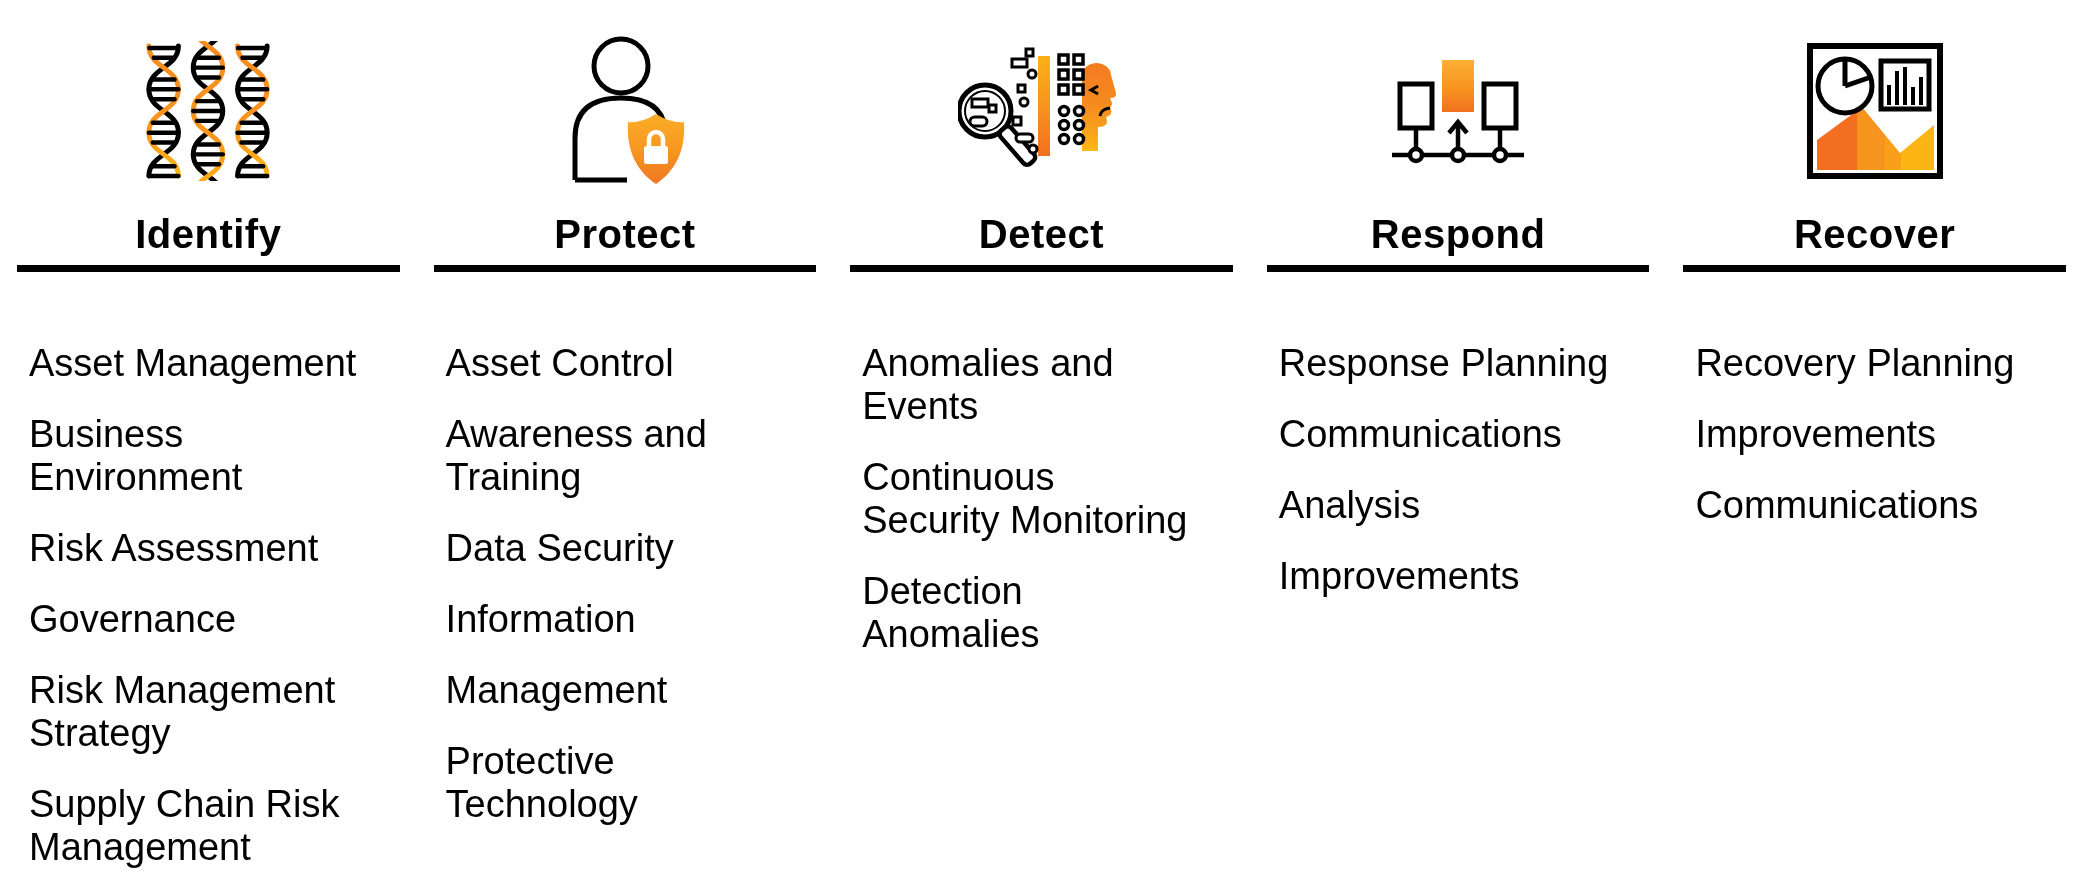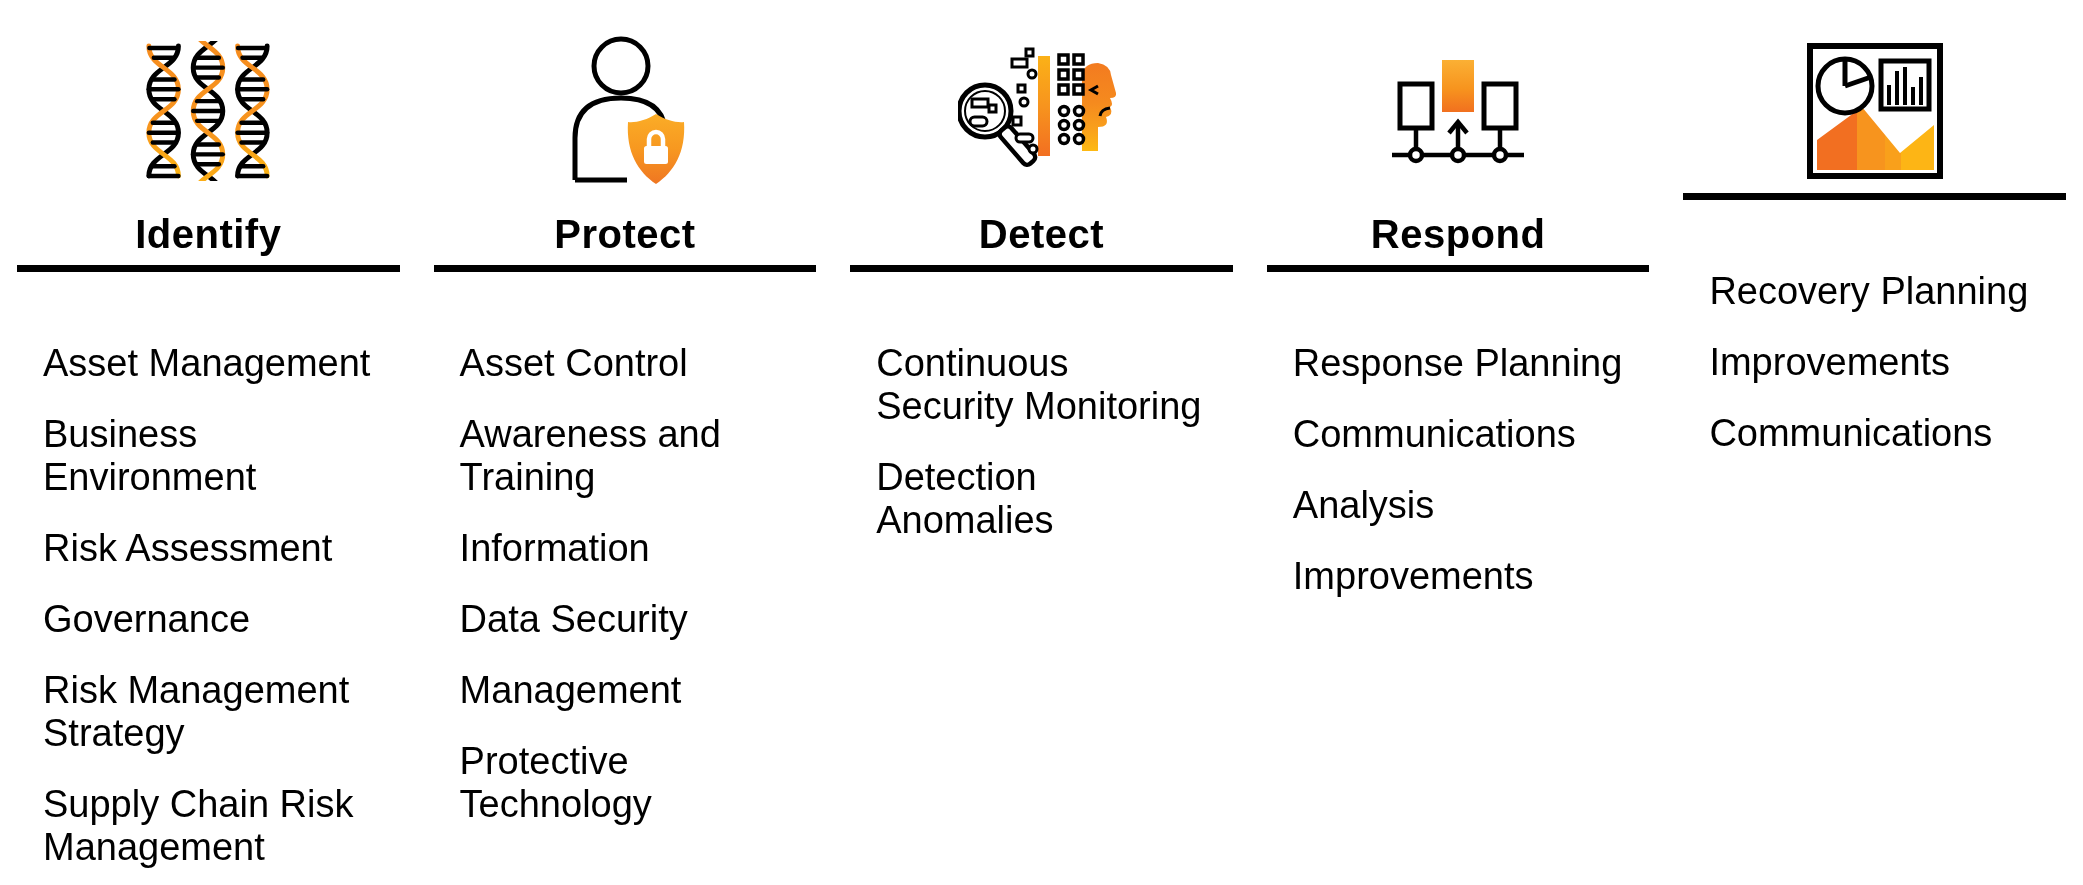--- a/index.html
+++ b/index.html
@@ -9,21 +9,21 @@
     font-family:"Liberation Sans","DejaVu Sans",sans-serif;
     color:#000;overflow:hidden;
   }
   .col{width:416.6px;flex:0 0 auto;}
   .icon-box{height:150px;display:flex;justify-content:center;align-items:center;}
   .col-title{
     font-size:40px;line-height:48px;font-weight:700;text-align:center;
     margin-top:24px;letter-spacing:0.5px;
   }
   .rule{height:7px;background:#000;margin:7px 17px 0 17px;}
-  .cat-list{margin:70px 0 0 14px;padding:0 0 0 29px;list-style:none;}
+  .cat-list{margin:70px 0 0 0;padding:0 0 0 29px;list-style:none;}
   .cat-list li{
     font-size:38px;line-height:1.13;max-width:334px;margin:0 0 28px 0;
   }
   svg{display:block;}
 </style>
 </head>
 <body>
 
 <div class="board">
 
@@ -119,22 +119,22 @@
         <path d="M97,78 C106,84 118,87 125,86 C127,116 115,136 97,148 C79,136 67,116 69,86 C76,87 88,84 97,78 Z" fill="url(#gShield)"></path>
         <rect x="85" y="110" width="24" height="18" rx="2.5" fill="#fff"></rect>
         <path d="M90,110 v-7 a7,7 0 0 1 14,0 v7" fill="none" stroke="#fff" stroke-width="4.5"></path>
       </svg>
     </div>
     <div class="col-title">Protect</div>
     <div class="rule"></div>
     <ul class="cat-list">
       <li>Asset Control</li>
       <li>Awareness and Training</li>
+      <li>Data Security</li>
       <li>Information</li>
-      <li>Data Security</li>
       <li>Management</li>
       <li>Protective Technology</li>
     </ul>
   </div>
 
   <div class="col">
     <div class="icon-box">
       <svg width="166" height="140" viewBox="0 0 166 140">
         <defs>
           <linearGradient id="gBar" x1="0" y1="0" x2="0" y2="1">
@@ -194,20 +194,21 @@
           <circle cx="106" cy="84" r="4.5"></circle>
             <circle cx="121" cy="84" r="4.5"></circle>
           <circle cx="106" cy="98" r="4.5"></circle>
             <circle cx="121" cy="98" r="4.5"></circle>
         </g>
       </svg>
     </div>
     <div class="col-title">Detect</div>
     <div class="rule"></div>
     <ul class="cat-list">
+      <li>Anomalies and Events</li>
       <li>Continuous Security Monitoring</li>
       <li>Detection Anomalies</li>
     </ul>
   </div>
 
   <div class="col">
     <div class="icon-box">
       <svg width="140" height="115" viewBox="0 0 140 115">
         <defs>
           <linearGradient id="gResp" x1="0" y1="0" x2="0" y2="1">
@@ -270,20 +271,21 @@
         </g>
         <g fill="none" stroke="#000" stroke-width="4">
           <path d="M84,64 V44"></path>
             <path d="M92,64 V30"></path>
             <path d="M100,64 V26"></path>
             <path d="M108,64 V46"></path>
             <path d="M116,64 V36"></path>
         </g>
       </svg>
     </div>
+    <div class="col-title">Recover</div>
     <div class="rule"></div>
     <ul class="cat-list">
       <li>Recovery Planning</li>
       <li>Improvements</li>
       <li>Communications</li>
     </ul>
   </div>
 
 </div>
 

